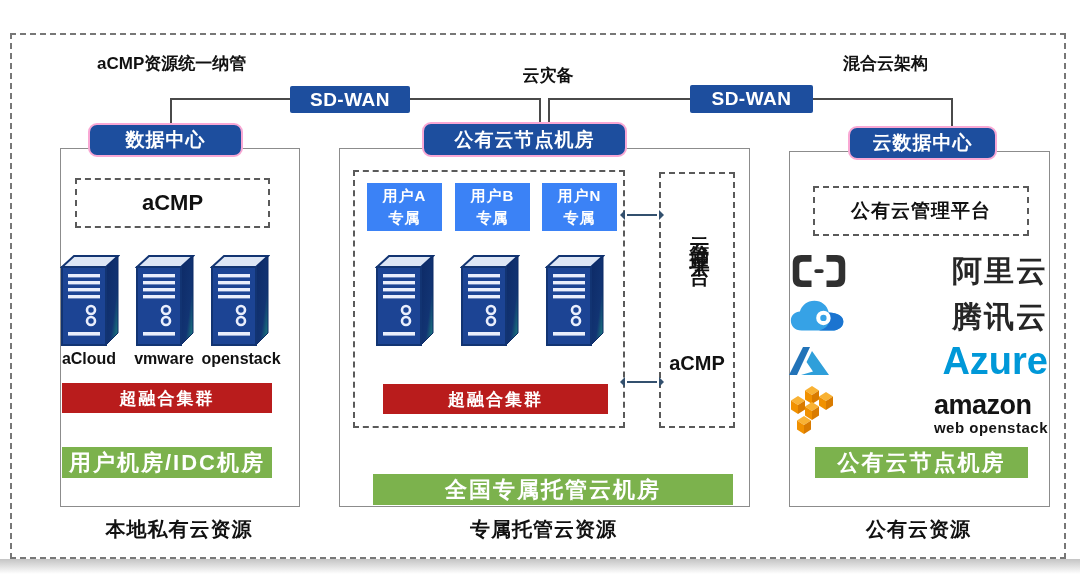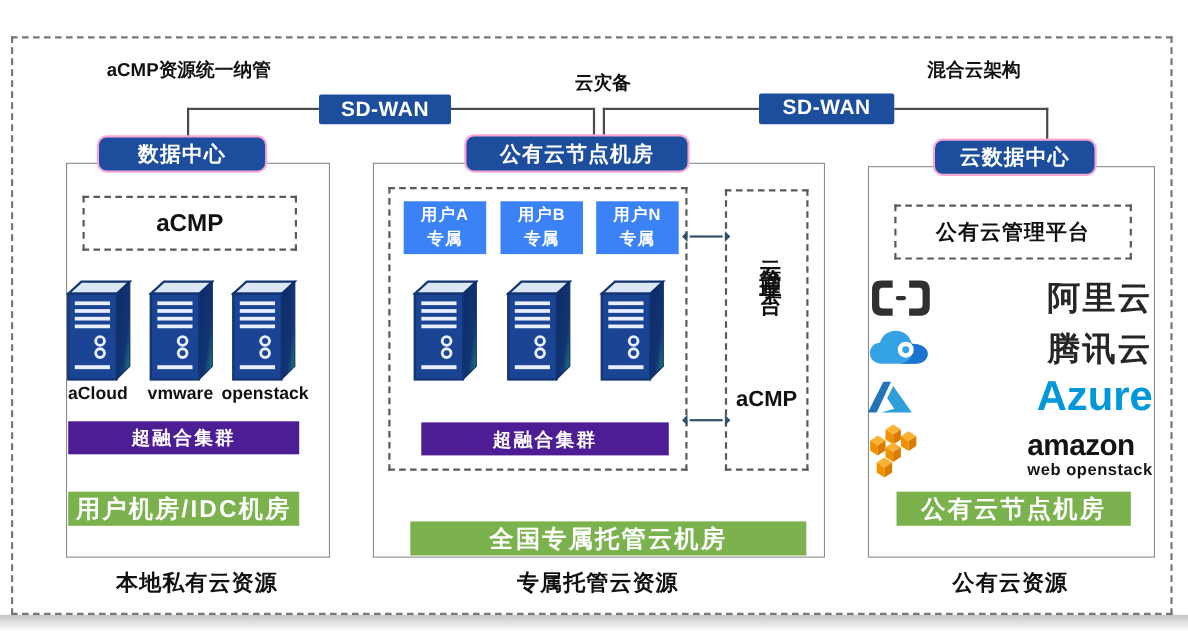--- a/index.html
+++ b/index.html
@@ -25,21 +25,21 @@
     letter-spacing:1px;box-sizing:border-box;}
   
   .dashbox{border:2px dashed #5a5a5a;background:#fff;box-sizing:border-box;
     display:flex;align-items:center;justify-content:center;}
   .acmp-text{font-size:22px;font-weight:bold;color:#111;}
   .platform-text{font-size:19px;font-weight:bold;color:#111;letter-spacing:1px;}
   
   .tenant{background:#3b82f6;color:#fff;font-weight:bold;font-size:15px;line-height:1.45;
     display:flex;flex-direction:column;align-items:center;justify-content:center;letter-spacing:1px;}
   
-  .bluebar{background:#4c1d95;color:#fff;font-weight:bold;font-size:17px;
+  .bluebar{background:#b91c1c;color:#fff;font-weight:bold;font-size:17px;
     display:flex;align-items:center;justify-content:center;letter-spacing:2px;}
   .greenbar{background:#7cb24d;color:#fff;font-weight:bold;font-size:22px;
     display:flex;align-items:center;justify-content:center;letter-spacing:2px;}
   
   .srvlabel{font-size:16px;font-weight:bold;color:#111;text-align:center;}
   
   .footer{font-size:20px;font-weight:bold;color:#111;text-align:center;letter-spacing:1px;}
   
   .cmp-vert{writing-mode:vertical-rl;text-orientation:upright;font-size:20px;font-weight:bold;
     letter-spacing:7px;color:#111;}

